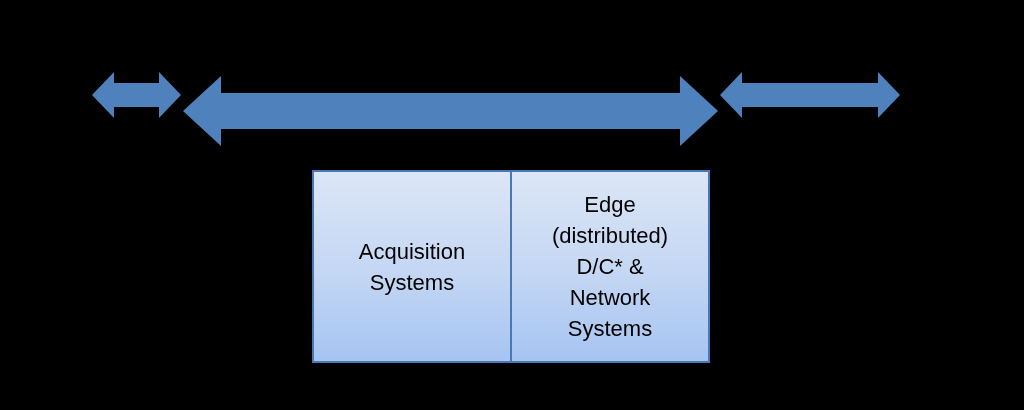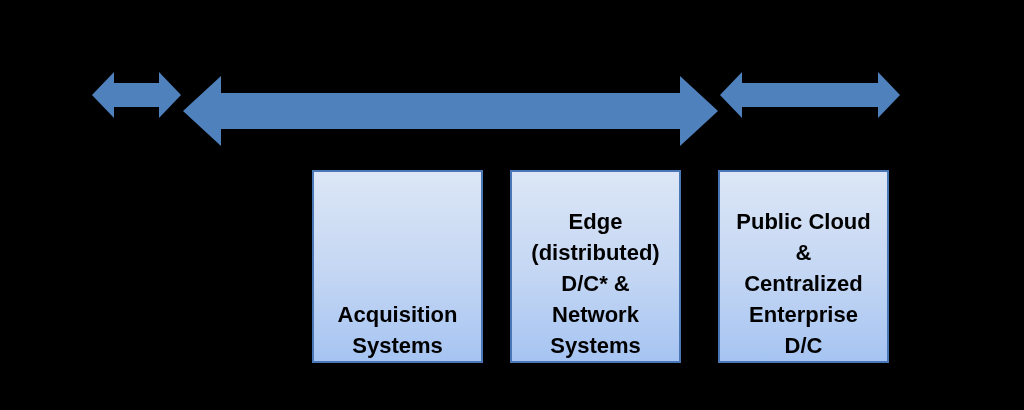--- a/index.html
+++ b/index.html
@@ -22,31 +22,30 @@
     width: 1024px;
     height: 160px;
   }
   .arrows-layer polygon {
     fill: var(--arrow, #4f81bd);
   }
   .box {
     position: absolute;
     top: 170px;
     height: 193px;
-    width: 171px;
+    width: 200px;
     box-sizing: border-box;
     border: 2px solid var(--box-border, #4a77b5);
     background: linear-gradient(180deg,
       var(--box-fill-top, #dce6f6) 0%,
       var(--box-fill-mid, #c3d6f3) 55%,
       var(--box-fill-bottom, #a6c4f2) 100%);
     display: flex;
-    align-items: flex-end;
+    align-items: center;
     justify-content: center;
-    font-weight: bold;
   }
   .box-label {
     color: var(--text, #000000);
     font-size: 22px;
     line-height: 31px;
     text-align: center;
     white-space: pre-line;
   }
   .box-1 { left: 92px; }
   .box-2 { left: 312px; }
@@ -71,21 +70,14 @@
   </div>
 
   <div class="box box-3">
     <div class="box-label">Edge
 (distributed)
 D/C* &amp;
 Network
 Systems</div>
   </div>
 
-  <div class="box box-4">
-    <div class="box-label">Public Cloud
-&amp;
-Centralized
-Enterprise
-D/C</div>
-  </div>
 
 </div>
 
 </body></html>

